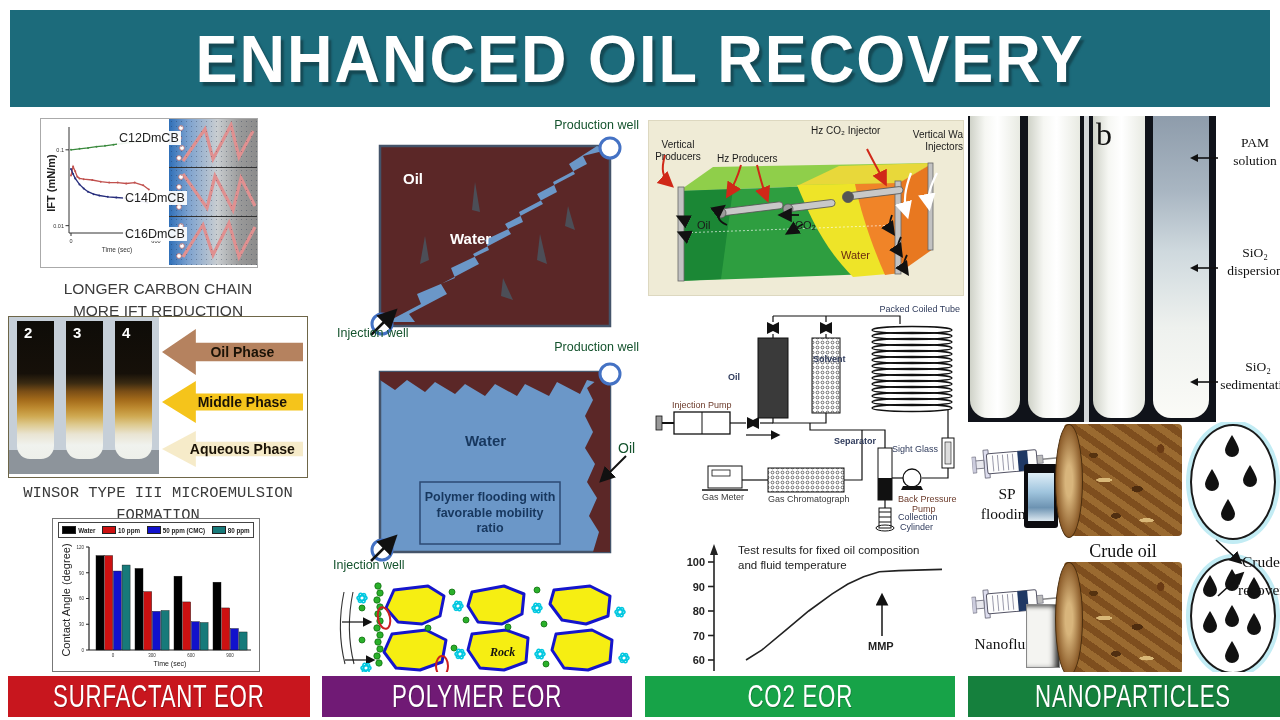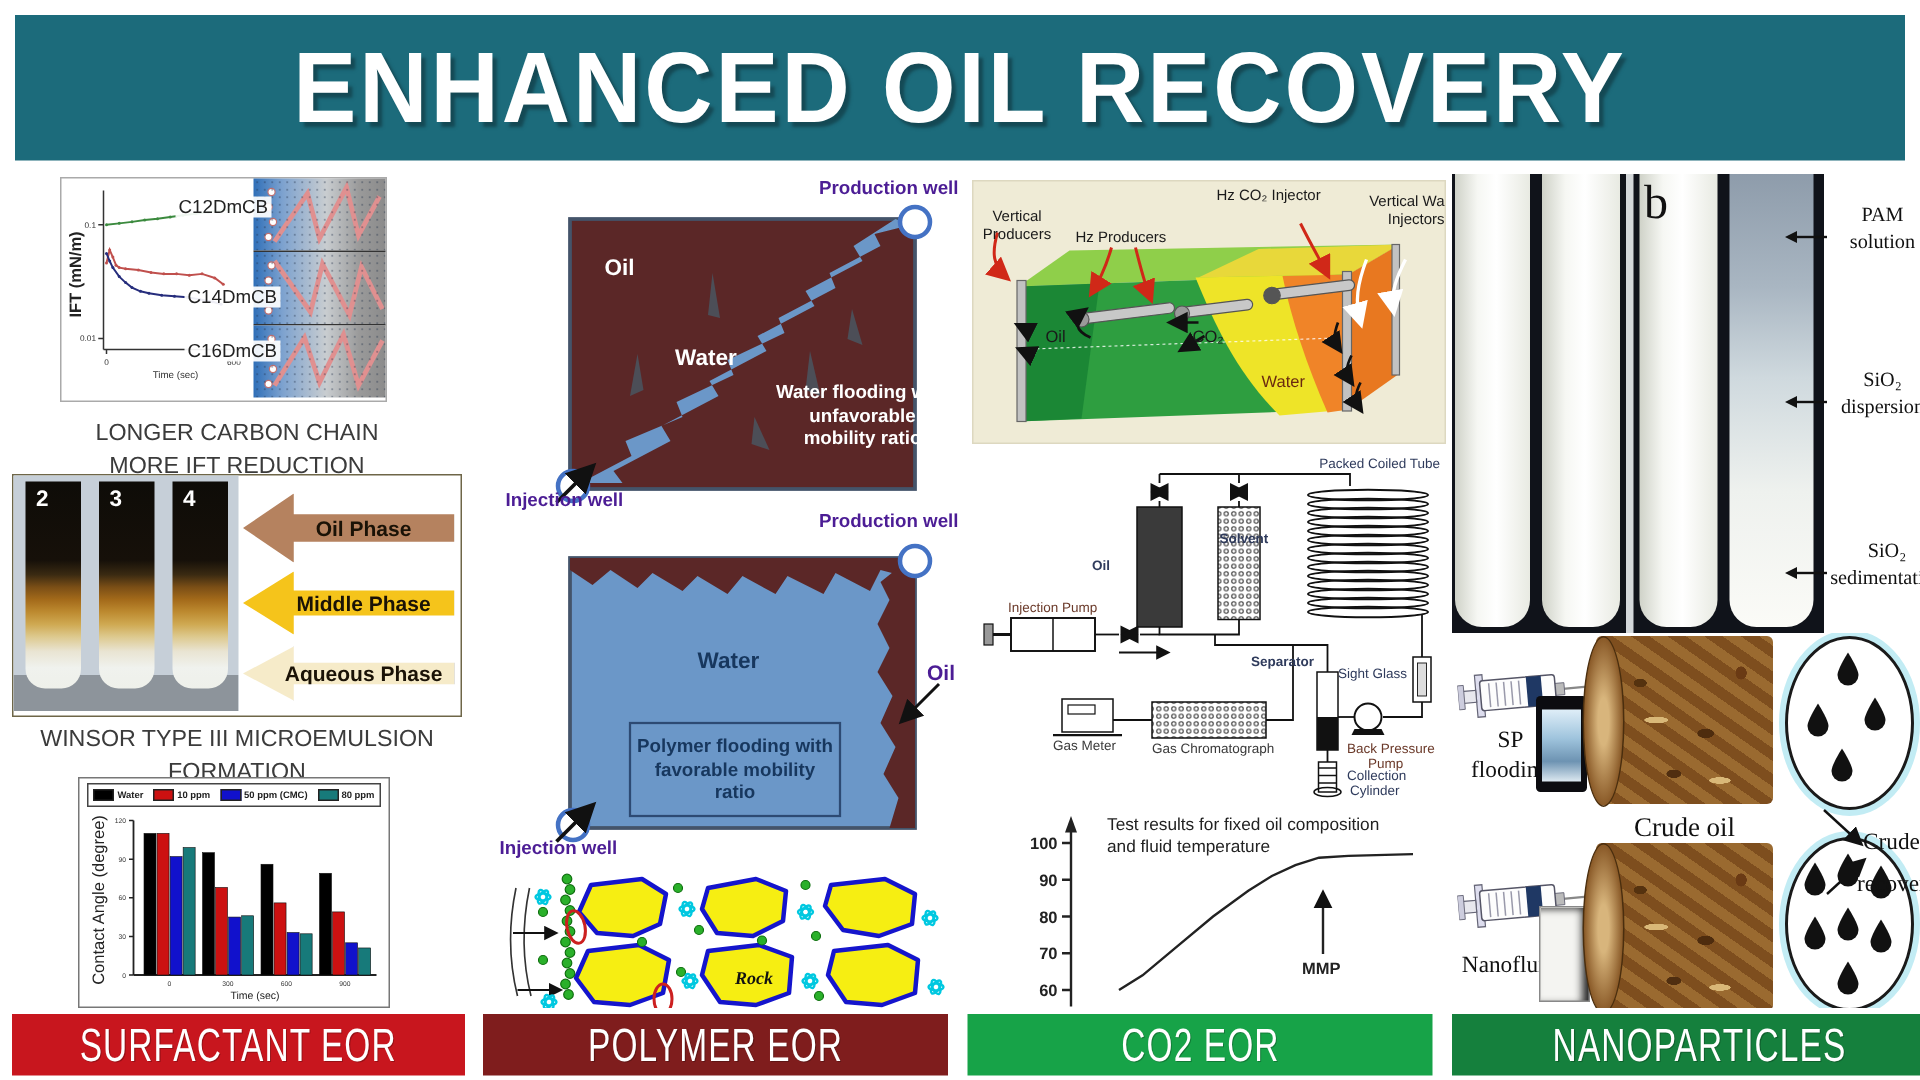--- a/index.html
+++ b/index.html
@@ -11,21 +11,21 @@
           align-items:center;justify-content:center;}
   #header .title{color:#fff;font-weight:bold;font-size:63px;letter-spacing:2px;
           text-shadow:3px 3px 2px rgba(15,45,52,.55);white-space:nowrap;transform:scaleY(1.06);}
   
   .banner{position:absolute;top:676px;height:41px;display:flex;align-items:center;justify-content:center;}
   .banner span{color:#fff;font-size:31px;letter-spacing:1px;transform:scaleX(.72);white-space:nowrap;
           text-shadow:1px 1px 0 rgba(0,0,0,.25);}
   
   .cap{position:absolute;width:316px;text-align:center;color:#3b3b3b;font-size:15.5px;
        font-weight:500;line-height:1.45;}
-  .blabel{position:absolute;font-weight:bold;color:#4c1d95;font-size:12.5px;white-space:nowrap;}
+  .blabel{position:absolute;font-weight:normal;color:#14532d;font-size:12.5px;white-space:nowrap;}
   .serif{font-family:"Liberation Serif",serif;}
   
   #ift-panel{position:absolute;left:40px;top:118px;width:216px;height:148px;background:#fff;
              border:1px solid #aaa;}
   #ift-svg{position:absolute;left:0;top:0;}
   .ift-vlabel{position:absolute;left:4px;top:118px;width:108px;text-align:center;font-size:11px;
               font-weight:bold;color:#222;transform:rotate(-90deg);transform-origin:left top;}
   .curve-lab{position:absolute;font-size:12.5px;color:#222;background:rgba(255,255,255,.92);
              padding:0 2px;z-index:3;}
   #ift-strip{position:absolute;right:0;top:0;width:88px;height:146px;z-index:1;}
@@ -246,21 +246,21 @@
       <span>Oil Phase</span>
       </div>
     <div class="warrow" style="top: 114px; height: 36px; outline: rgb(122, 106, 58) solid 1px; background: rgb(246, 235, 201);">
       <span>Aqueous Phase</span>
       </div>
     <div class="warrow" style="top: 64px; height: 42px; background: rgb(245, 196, 27);">
       <span>Middle Phase</span>
       </div>
   </div>
 
-  <div class="cap" style="left:0;top:482px;">
+  <div class="cap" style="left:0;top:482px;font-family:Liberation Mono, monospace;">
     <div>WINSOR TYPE III MICROEMULSION</div>
     <div>FORMATION</div>
   </div>
 
   <div id="contact-panel">
     <div id="contact-legend">
         <span class="lg-item">
           <span class="lg-swatch" style="background: rgb(0, 0, 0);"></span>
           <span>Water</span>
         </span>
@@ -327,21 +327,20 @@
         <path d="M178,160 L188,182 176,178 Z"></path>
       </g>
       <circle cx="285" cy="30" r="10" fill="#fff" stroke="#4472C4" stroke-width="3"></circle>
       <circle cx="57" cy="206" r="10" fill="#fff" stroke="#4472C4" stroke-width="3"></circle>
       <line x1="46" y1="217" x2="69" y2="194" stroke="#111" stroke-width="2.5" marker-end="url(#mK)"></line>
     </svg>
     <div class="blabel" style="right:4px;top:0px;">Production well</div>
     <div class="blabel" style="left:12px;top:208px;">Injection well</div>
     <div class="pe-note" style="left:78px;top:52px;font-size:15px;">Oil</div>
     <div class="pe-note" style="left:125px;top:112px;font-size:15px;">Water</div>
-    <div class="pe-note" style="left:192px;top:136px;width:116px;">Water flooding with unfavorable mobility ratio</div>
   </div>
 
   <div class="pe-box" style="left:325px;top:340px;height:236px;">
     <svg width="318" height="236" viewBox="0 0 318 236">
       <rect x="55" y="32" width="230" height="180" fill="#6B97C8" stroke="#44546A" stroke-width="2.5"></rect>
       <path fill="#5B2727" d="M55,32 L285,32 285,46 262,40 255,54 232,42 224,56 200,44 192,56 170,44 160,56 140,44 130,54 110,42 100,52 82,40 70,50 55,40 Z"></path>
       <path fill="#5B2727" d="M285,32 L285,212 268,212 274,192 264,176 272,158 262,142 270,124 260,108 268,92 260,76 268,60 262,48 272,40 Z"></path>
       <rect x="95" y="142" width="140" height="62" fill="none" stroke="#2d4a73" stroke-width="1.5"></rect>
       <circle cx="285" cy="34" r="10" fill="#fff" stroke="#4472C4" stroke-width="3"></circle>
       <circle cx="57" cy="210" r="10" fill="#fff" stroke="#4472C4" stroke-width="3"></circle>
@@ -732,21 +731,21 @@
       <line x1="250" y1="118" x2="274" y2="140" stroke="#111" stroke-width="1.6" marker-end="url(#mK)"></line>
       <line x1="252" y1="174" x2="276" y2="152" stroke="#111" stroke-width="1.6" marker-end="url(#mK)"></line>
     </svg>
     <div class="nano-text serif" style="left:276px;top:130px;width:70px;text-align:left;">Crude Oil</div>
     <div class="nano-text serif" style="left:272px;top:158px;width:70px;text-align:left;">recovery</div>
   </div>
 
   <div class="banner" style="left: 8px; width: 302px; background: rgb(200, 22, 30);">
     <span>SURFACTANT EOR</span>
     </div>
-  <div class="banner" style="left: 322px; width: 310px; background: #7f1d1d;">
+  <div class="banner" style="left: 322px; width: 310px; background: #701a75;">
     <span>POLYMER EOR</span>
     </div>
   <div class="banner" style="left: 645px; width: 310px; background: rgb(23, 163, 72);">
     <span>CO2 EOR</span>
     </div>
   <div class="banner" style="left: 968px; width: 330px; background: #15803d;">
     <span>NANOPARTICLES</span>
     </div>
 
 </div>

